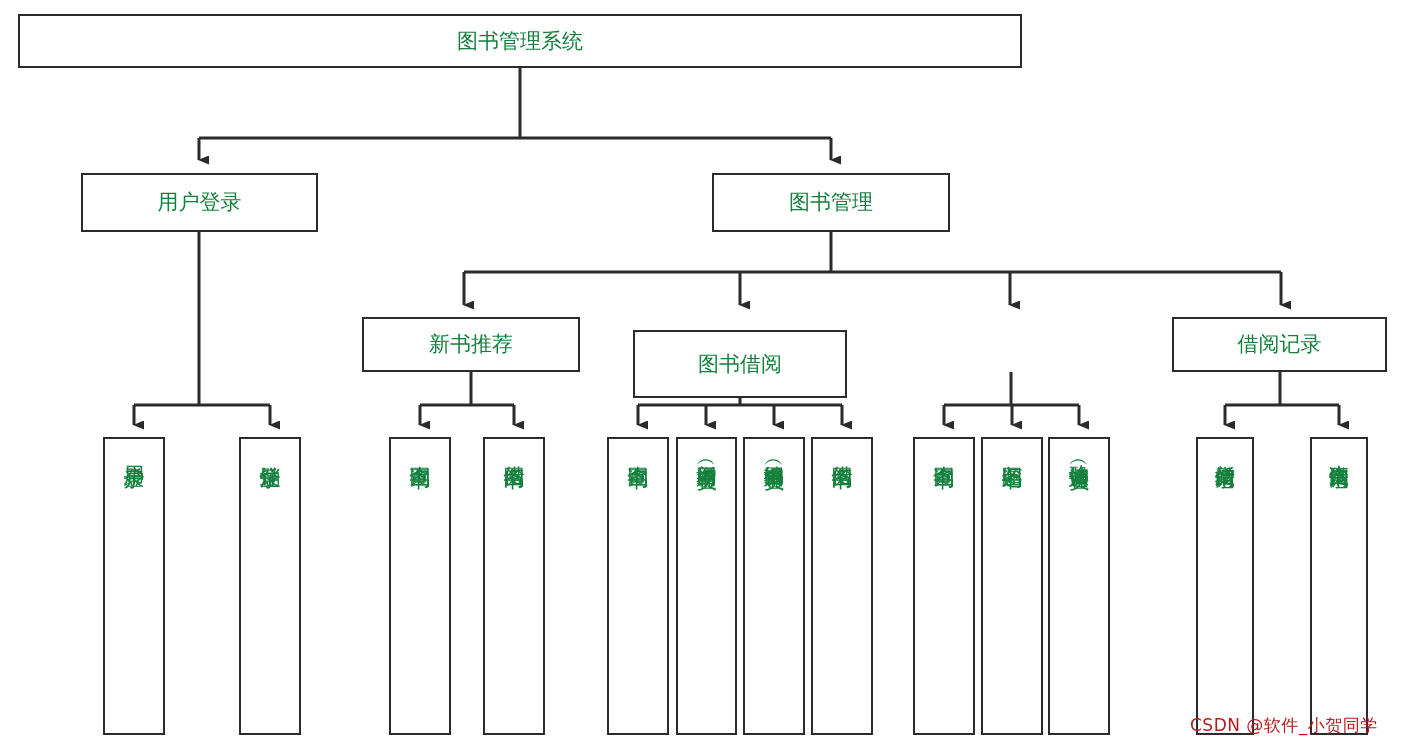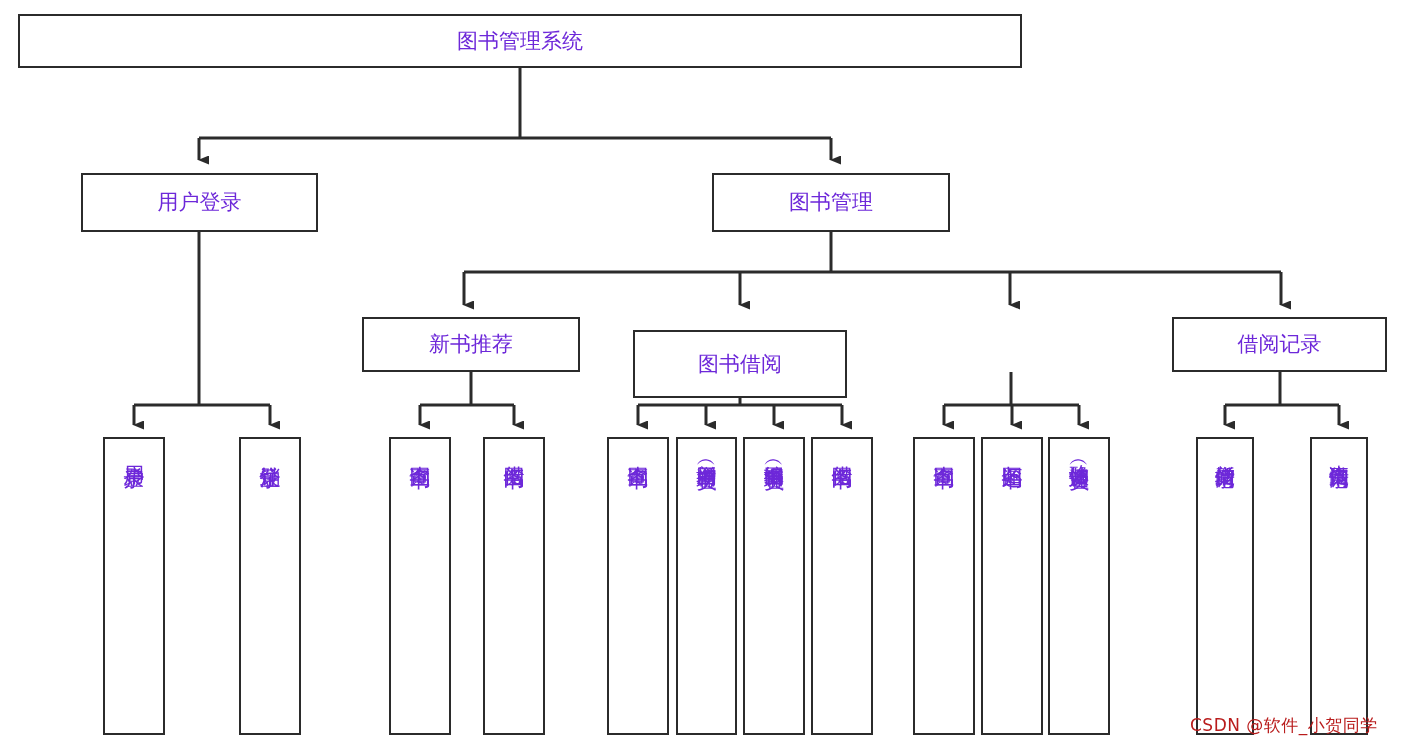--- a/index.html
+++ b/index.html
@@ -26,21 +26,21 @@
     height: 747px;
   }
   .node {
     position: absolute;
     box-sizing: border-box;
     background: #ffffff;
     border: 2px solid #2b2b2b;
     display: flex;
     align-items: center;
     justify-content: center;
-    color: #6d28d9;
+    color: #15803d;
   }
   .node .node-label {
     display: block;
     text-align: center;
     line-height: 1.18;
     white-space: pre;
   }
   .node.horizontal .node-label {
     font-size: 21px;
   }

